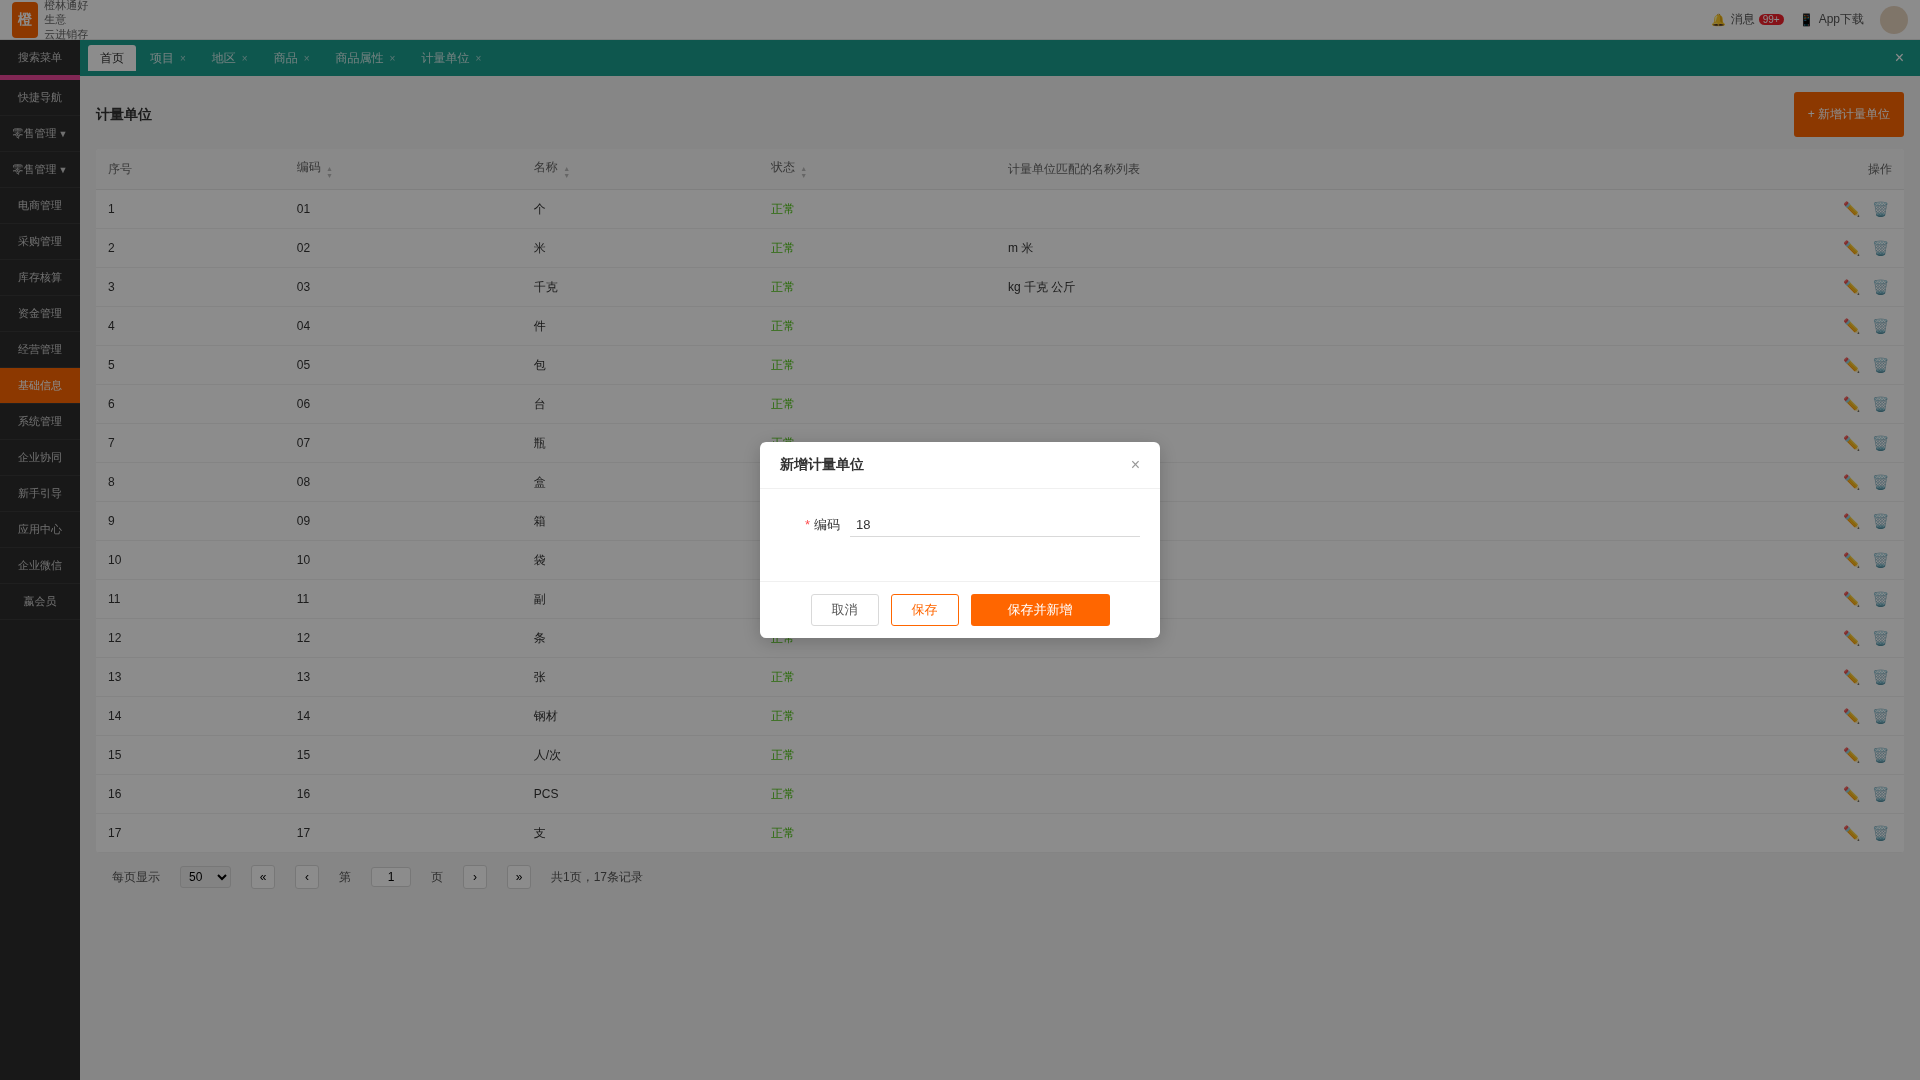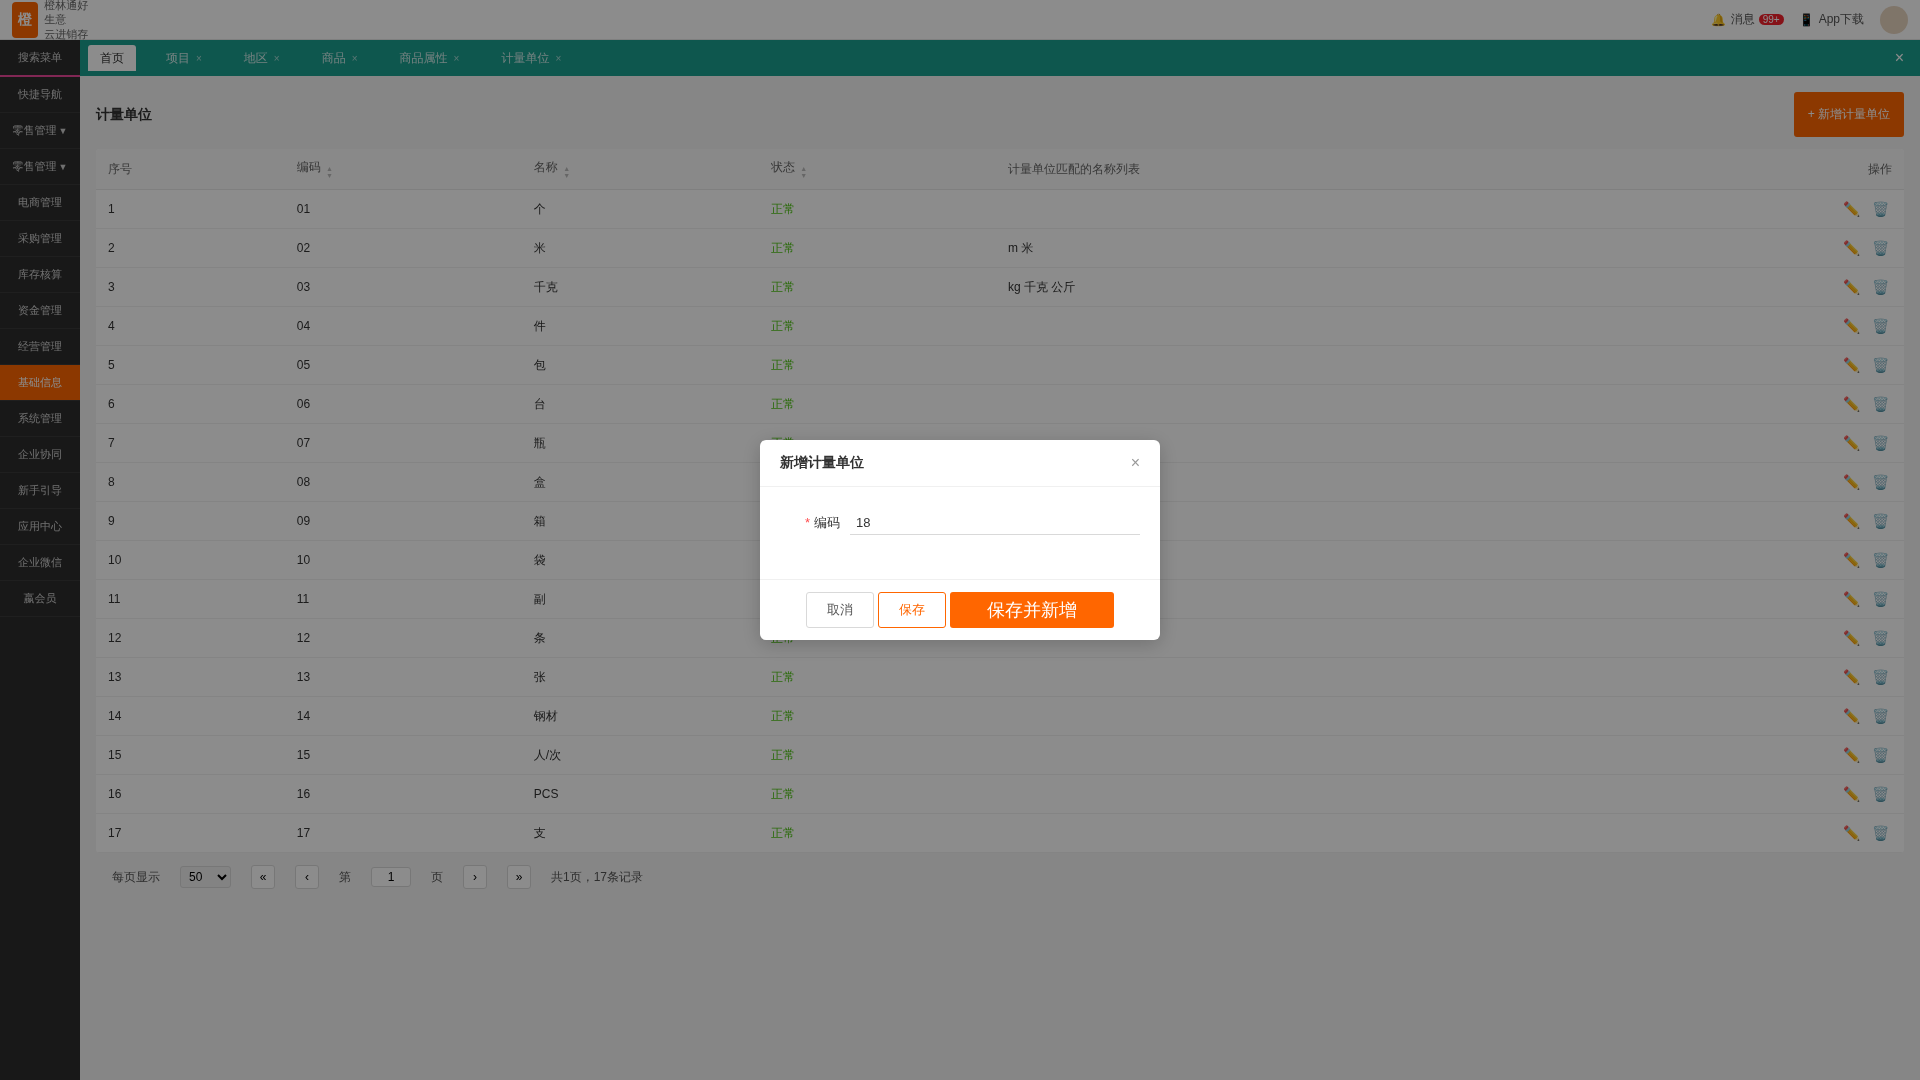--- a/index.html
+++ b/index.html
@@ -15,31 +15,31 @@
     .notification-btn { display: flex; align-items: center; gap: 4px; color: #555; font-size: 12px; position: relative; }
     .badge { background: #f5222d; color: white; border-radius: 10px; padding: 0 4px; font-size: 10px; min-width: 16px; text-align: center; }
     .app-download { display: flex; align-items: center; gap: 4px; color: #555; font-size: 12px; }
     .avatar { width: 28px; height: 28px; background: #e8d5c0; border-radius: 50%; }
 
     
     .main-layout { display: flex; flex: 1; overflow: hidden; }
 
     
     .sidebar { width: 80px; background: #2d2d2d; display: flex; flex-direction: column; overflow-y: auto; flex-shrink: 0; }
-    .sidebar-search { padding: 10px 8px; color: #ccc; font-size: 11px; text-align: center; border-bottom: 2px solid #ec4899; cursor: pointer; }
+    .sidebar-search { padding: 10px 8px; color: #ccc; font-size: 11px; text-align: center; border-bottom: 5px solid #ec4899; cursor: pointer; }
     .sidebar-item { padding: 10px 8px; color: #ccc; font-size: 11px; text-align: center; cursor: pointer; border-bottom: 1px solid #3a3a3a; }
     .sidebar-item.active { background: #ff6600; color: white; }
     .sidebar-item-with-arrow { display: flex; align-items: center; justify-content: center; gap: 2px; }
     .arrow-down { font-size: 9px; }
 
     
     .content-area { flex: 1; display: flex; flex-direction: column; overflow: hidden; }
 
     
-    .tab-bar { background: #1a9e8f; display: flex; align-items: center; height: 36px; flex-shrink: 0; padding: 5px 8px; gap: 18px; }
+    .tab-bar { background: #1a9e8f; display: flex; align-items: center; height: 36px; flex-shrink: 0; padding: 5px 8px; gap: 2px; }
     .tab { display: flex; align-items: center; gap: 6px; padding: 6px 12px; color: rgba(255,255,255,0.8); font-size: 12px; cursor: pointer; border-radius: 3px 3px 0 0; height: 100%; }
     .tab.active { background: white; color: #333; border-radius: 3px 3px 0 0; }
     .tab-close { font-size: 10px; color: rgba(255,255,255,0.6); }
     .tab-bar-close { margin-left: auto; color: white; cursor: pointer; font-size: 16px; padding: 0 8px; }
 
     
     .page-content { flex: 1; background: #f5f5f5; padding: 16px; overflow-y: auto; }
     .page-header { display: flex; align-items: center; justify-content: space-between; margin-bottom: 12px; }
     .page-title { font-size: 14px; font-weight: bold; color: #333; }
     .add-btn { background: #ff6600; color: white; border: none; padding: 14px 14px; border-radius: 3px; cursor: pointer; font-size: 12px; }
@@ -70,24 +70,24 @@
     .modal { background: white; border-radius: 6px; width: 400px; box-shadow: 0 4px 20px rgba(0,0,0,0.2); }
     .modal-header { padding: 14px 20px; border-bottom: 1px solid #f0f0f0; display: flex; align-items: center; justify-content: space-between; }
     .modal-title { font-size: 14px; font-weight: bold; color: #333; }
     .modal-close { background: none; border: none; cursor: pointer; color: #999; font-size: 16px; }
     .modal-body { padding: 24px 20px; }
     .form-row { display: flex; align-items: center; margin-bottom: 20px; }
     .form-label { width: 60px; text-align: right; color: #333; font-size: 13px; margin-right: 10px; flex-shrink: 0; }
     .required-mark { color: #ff4d4f; margin-right: 4px; }
     .form-input { flex: 1; border: none; border-bottom: 1px solid #d9d9d9; padding: 4px 6px; font-size: 13px; outline: none; color: #333; }
     .form-input.active-input { border-bottom-color: #ff6600; }
-    .modal-footer { padding: 12px 20px; display: flex; justify-content: center; gap: 4px; border-top: 1px solid #f0f0f0; }
+    .modal-footer { padding: 12px 20px; display: flex; justify-content: center; gap: 12px; border-top: 1px solid #f0f0f0; }
     .btn-cancel { border: 1px solid #d9d9d9; background: white; color: #555; padding: 6px 20px; border-radius: 3px; cursor: pointer; font-size: 13px; }
     .btn-save { border: 1px solid #ff6600; background: white; color: #ff6600; padding: 6px 20px; border-radius: 3px; cursor: pointer; font-size: 13px; }
-    .btn-save-new { background: #ff6600; color: white; border: none; padding: 6px 37px; border-radius: 3px; cursor: pointer; font-size: 18px; }
+    .btn-save-new { background: #ff6600; color: white; border: none; padding: 6px 37px; border-radius: 3px; cursor: pointer; font-size: 13px; }
   </style>
 </head>
 <body>
 
 <div class="top-bar">
   <div class="top-bar-left">
     <div class="logo-area">
       <div class="logo-icon">橙</div>
       <div class="logo-text">
         <div>橙林通好生意</div>

